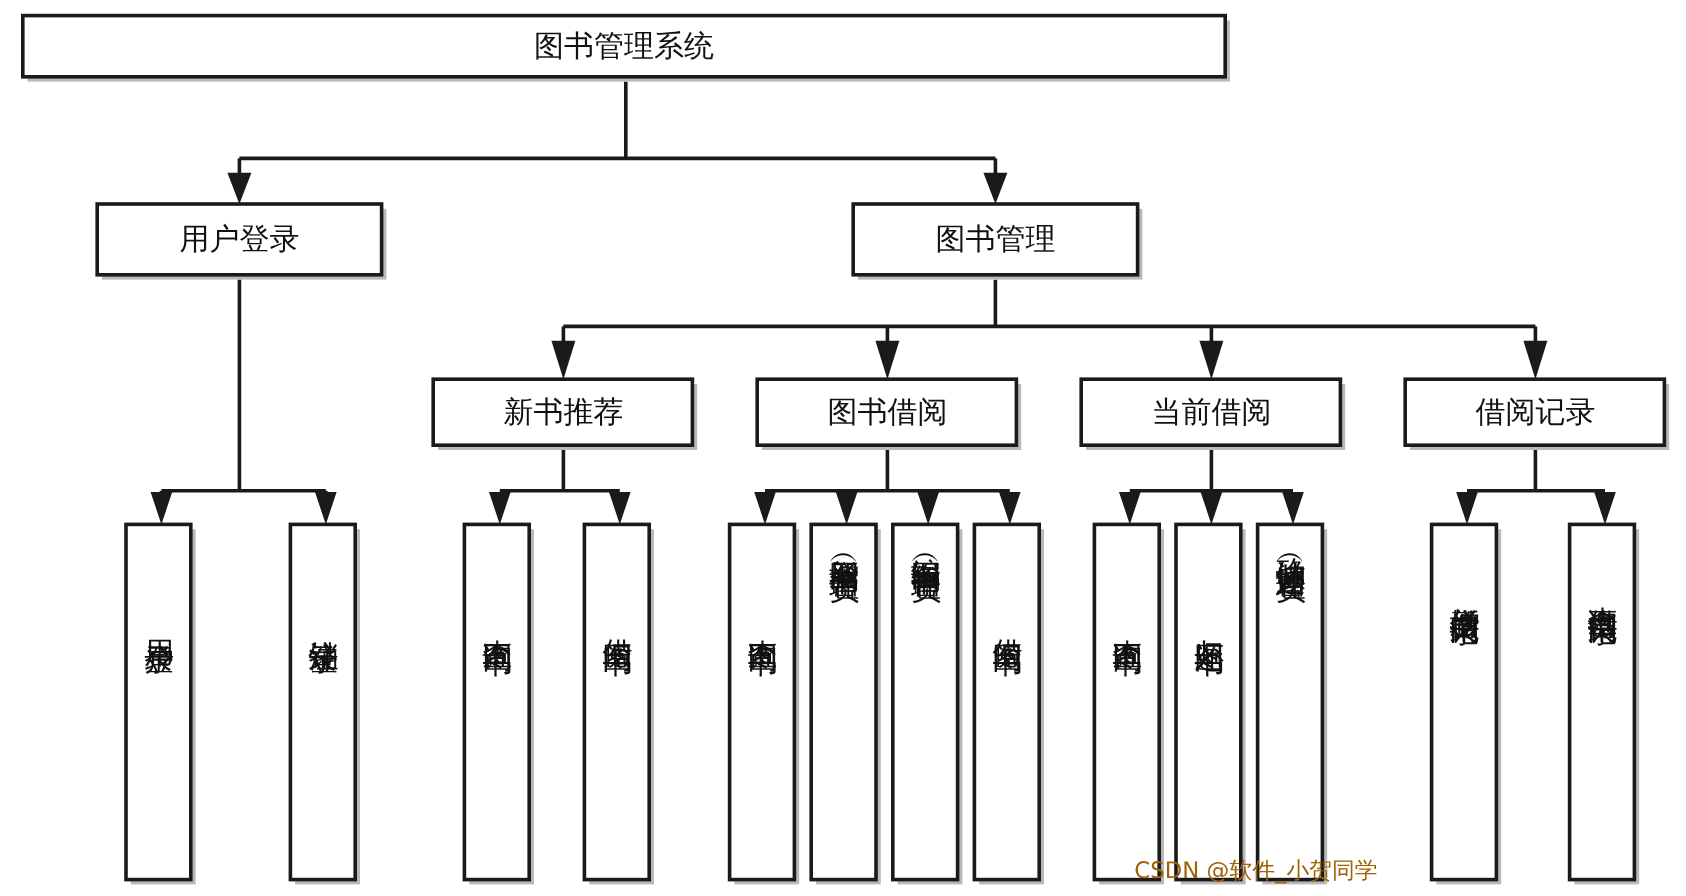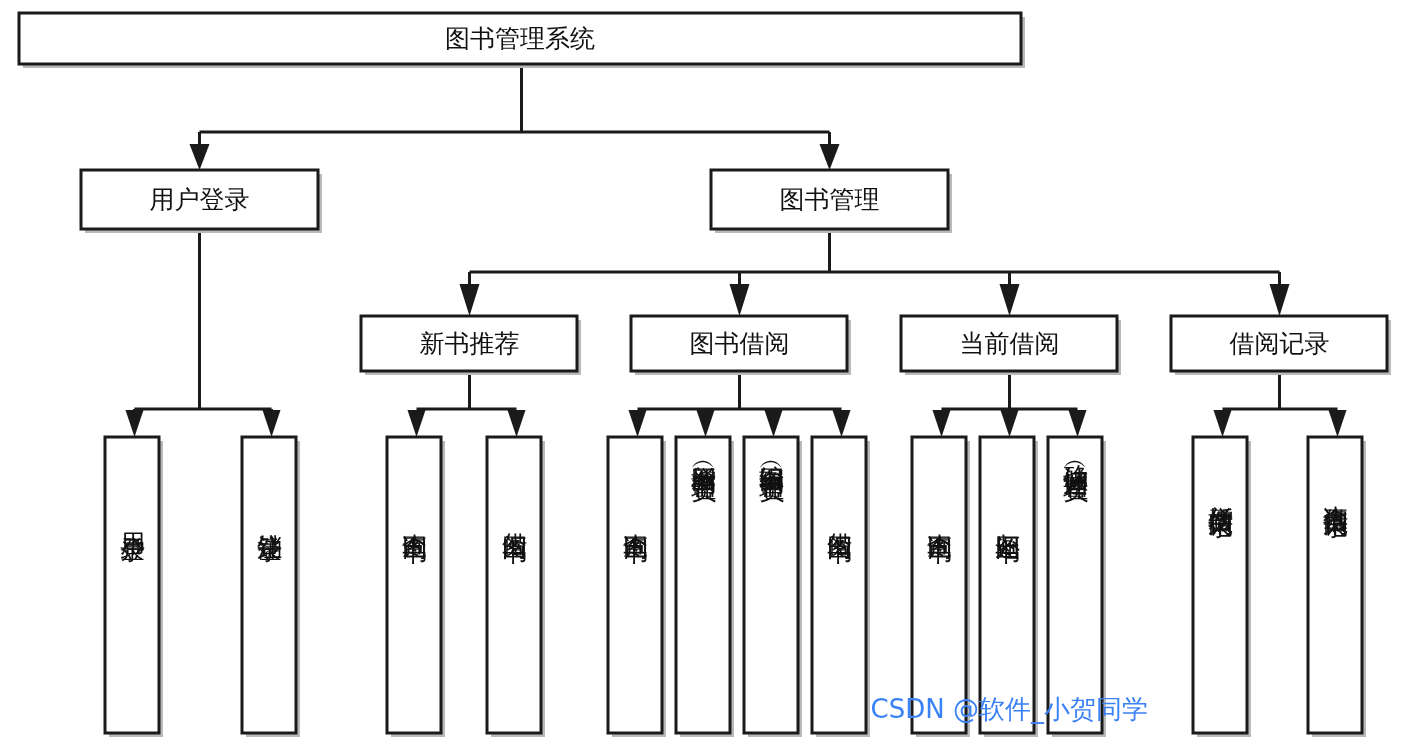--- a/index.html
+++ b/index.html
@@ -66,24 +66,24 @@
     font-family: "DejaVu Sans", "Liberation Sans", sans-serif;
     font-size: 25px;
     line-height: 1.05;
     color: #111111;
     white-space: nowrap;
     letter-spacing: 2px;
   }
   .watermark {
     position: absolute;
     right: 8px;
-    bottom: 20px;
-    font-family: "DejaVu Sans", "Liberation Sans", sans-serif;
-    font-size: 26px;
-    color: #3b82f6;
+    bottom: 8px;
+    font-family: "DejaVu Sans", "Liberation Sans", sans-serif;
+    font-size: 19px;
+    color: #a16207;
     white-space: nowrap;
     pointer-events: none;
   }
 </style>
 </head>
 <body>
 
 <div id="diagram-root">
 
   <svg id="flow-svg" viewBox="0 0 1405 747">

